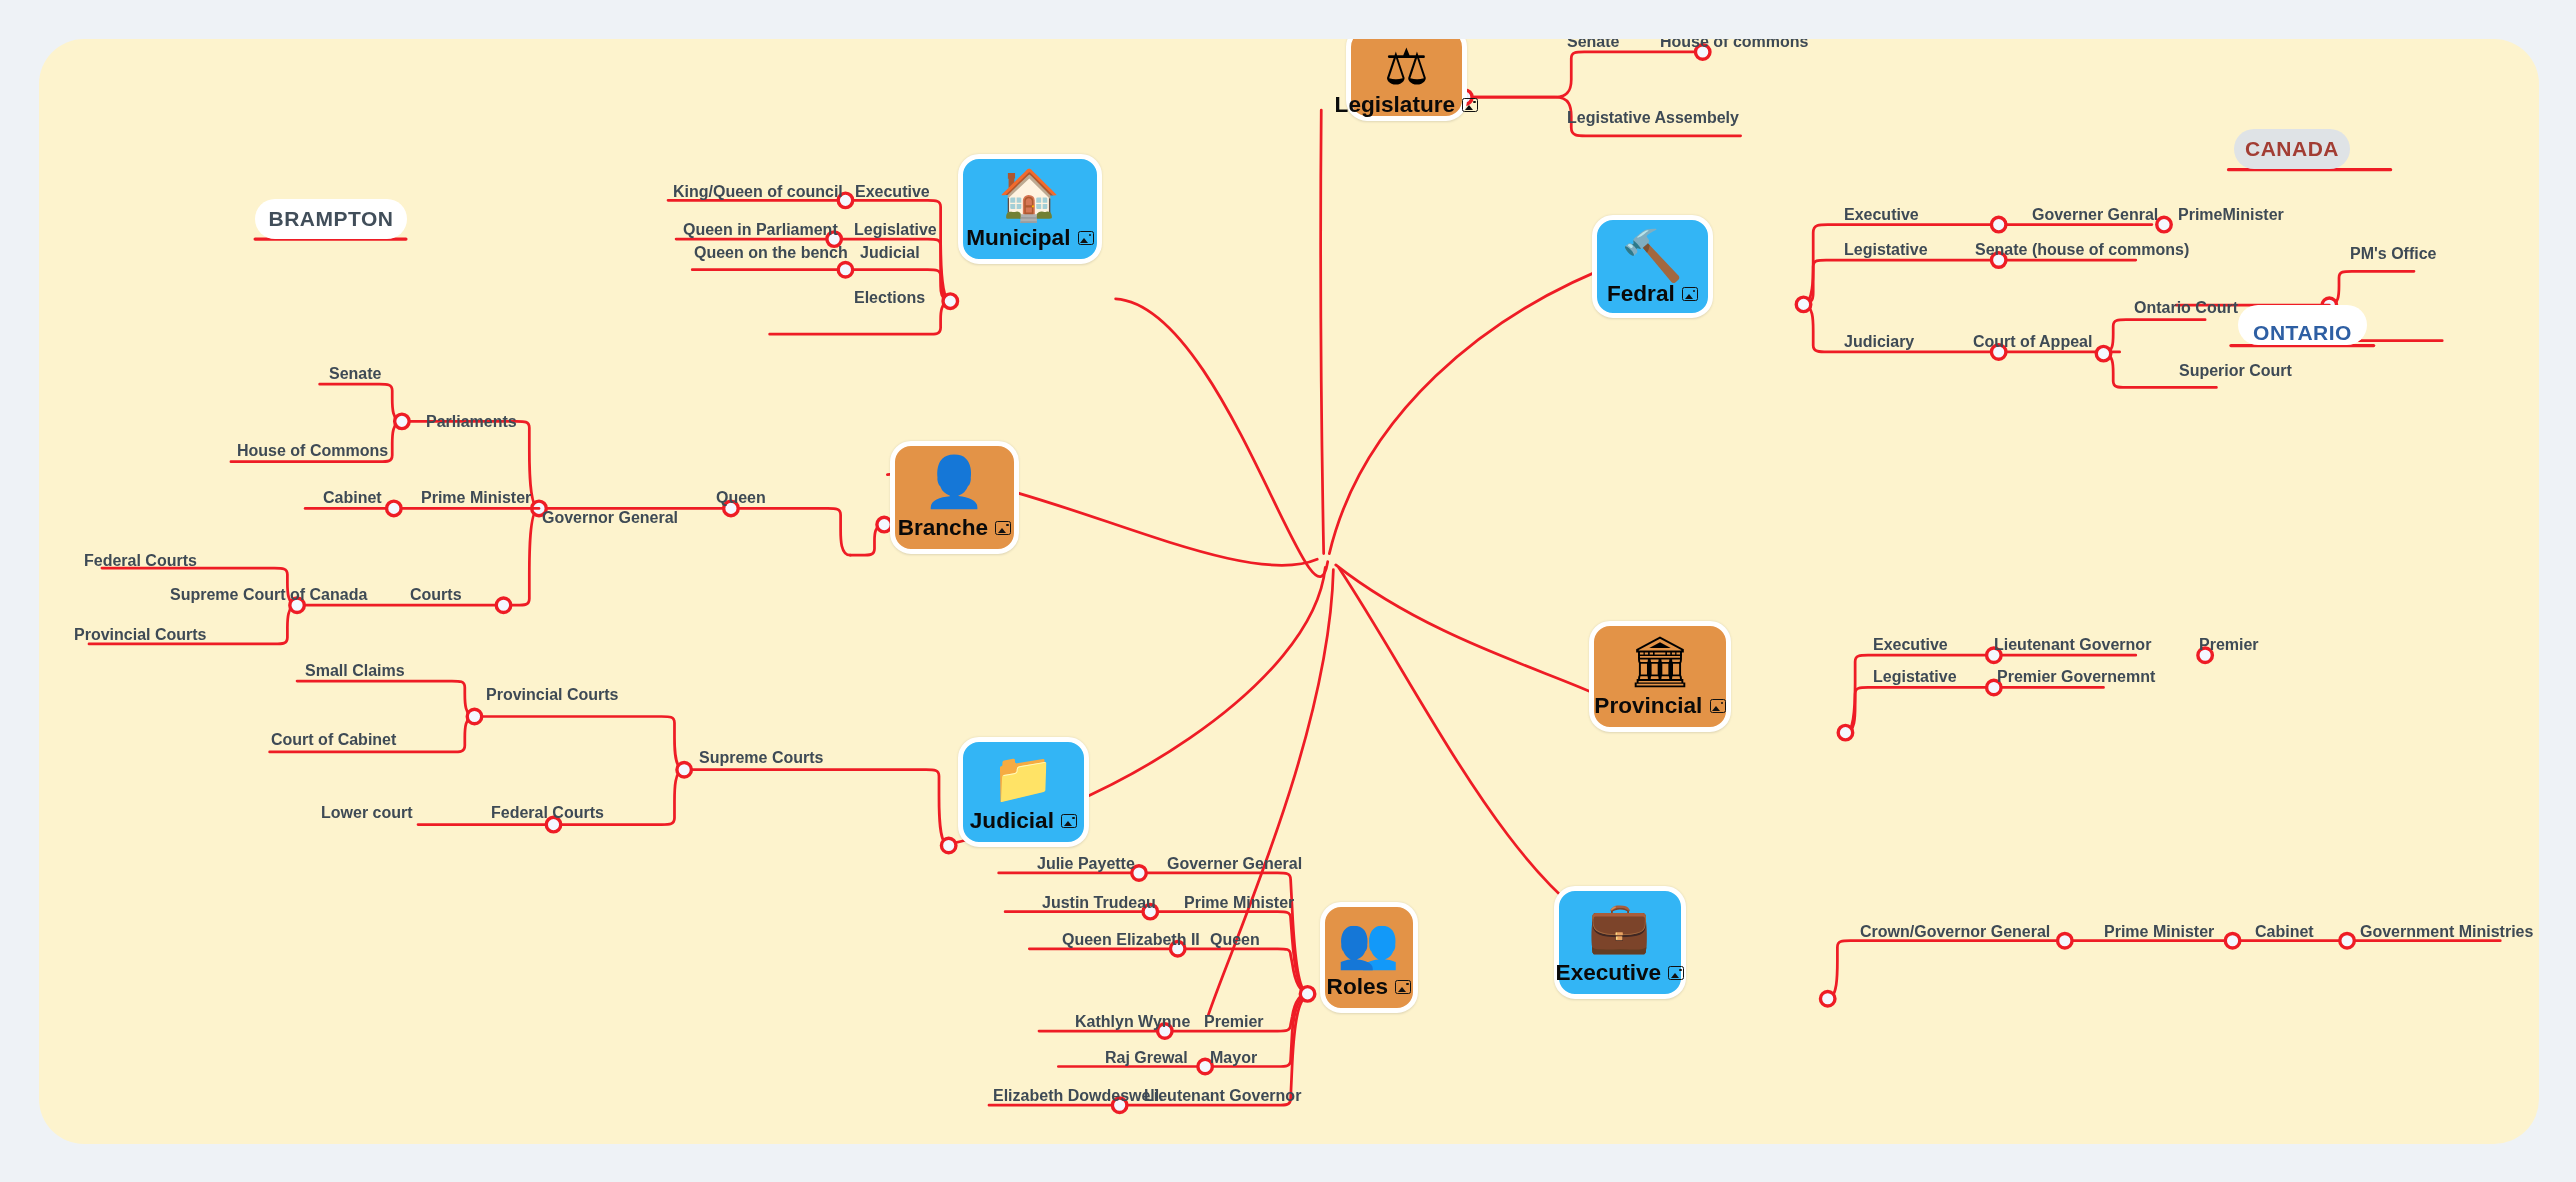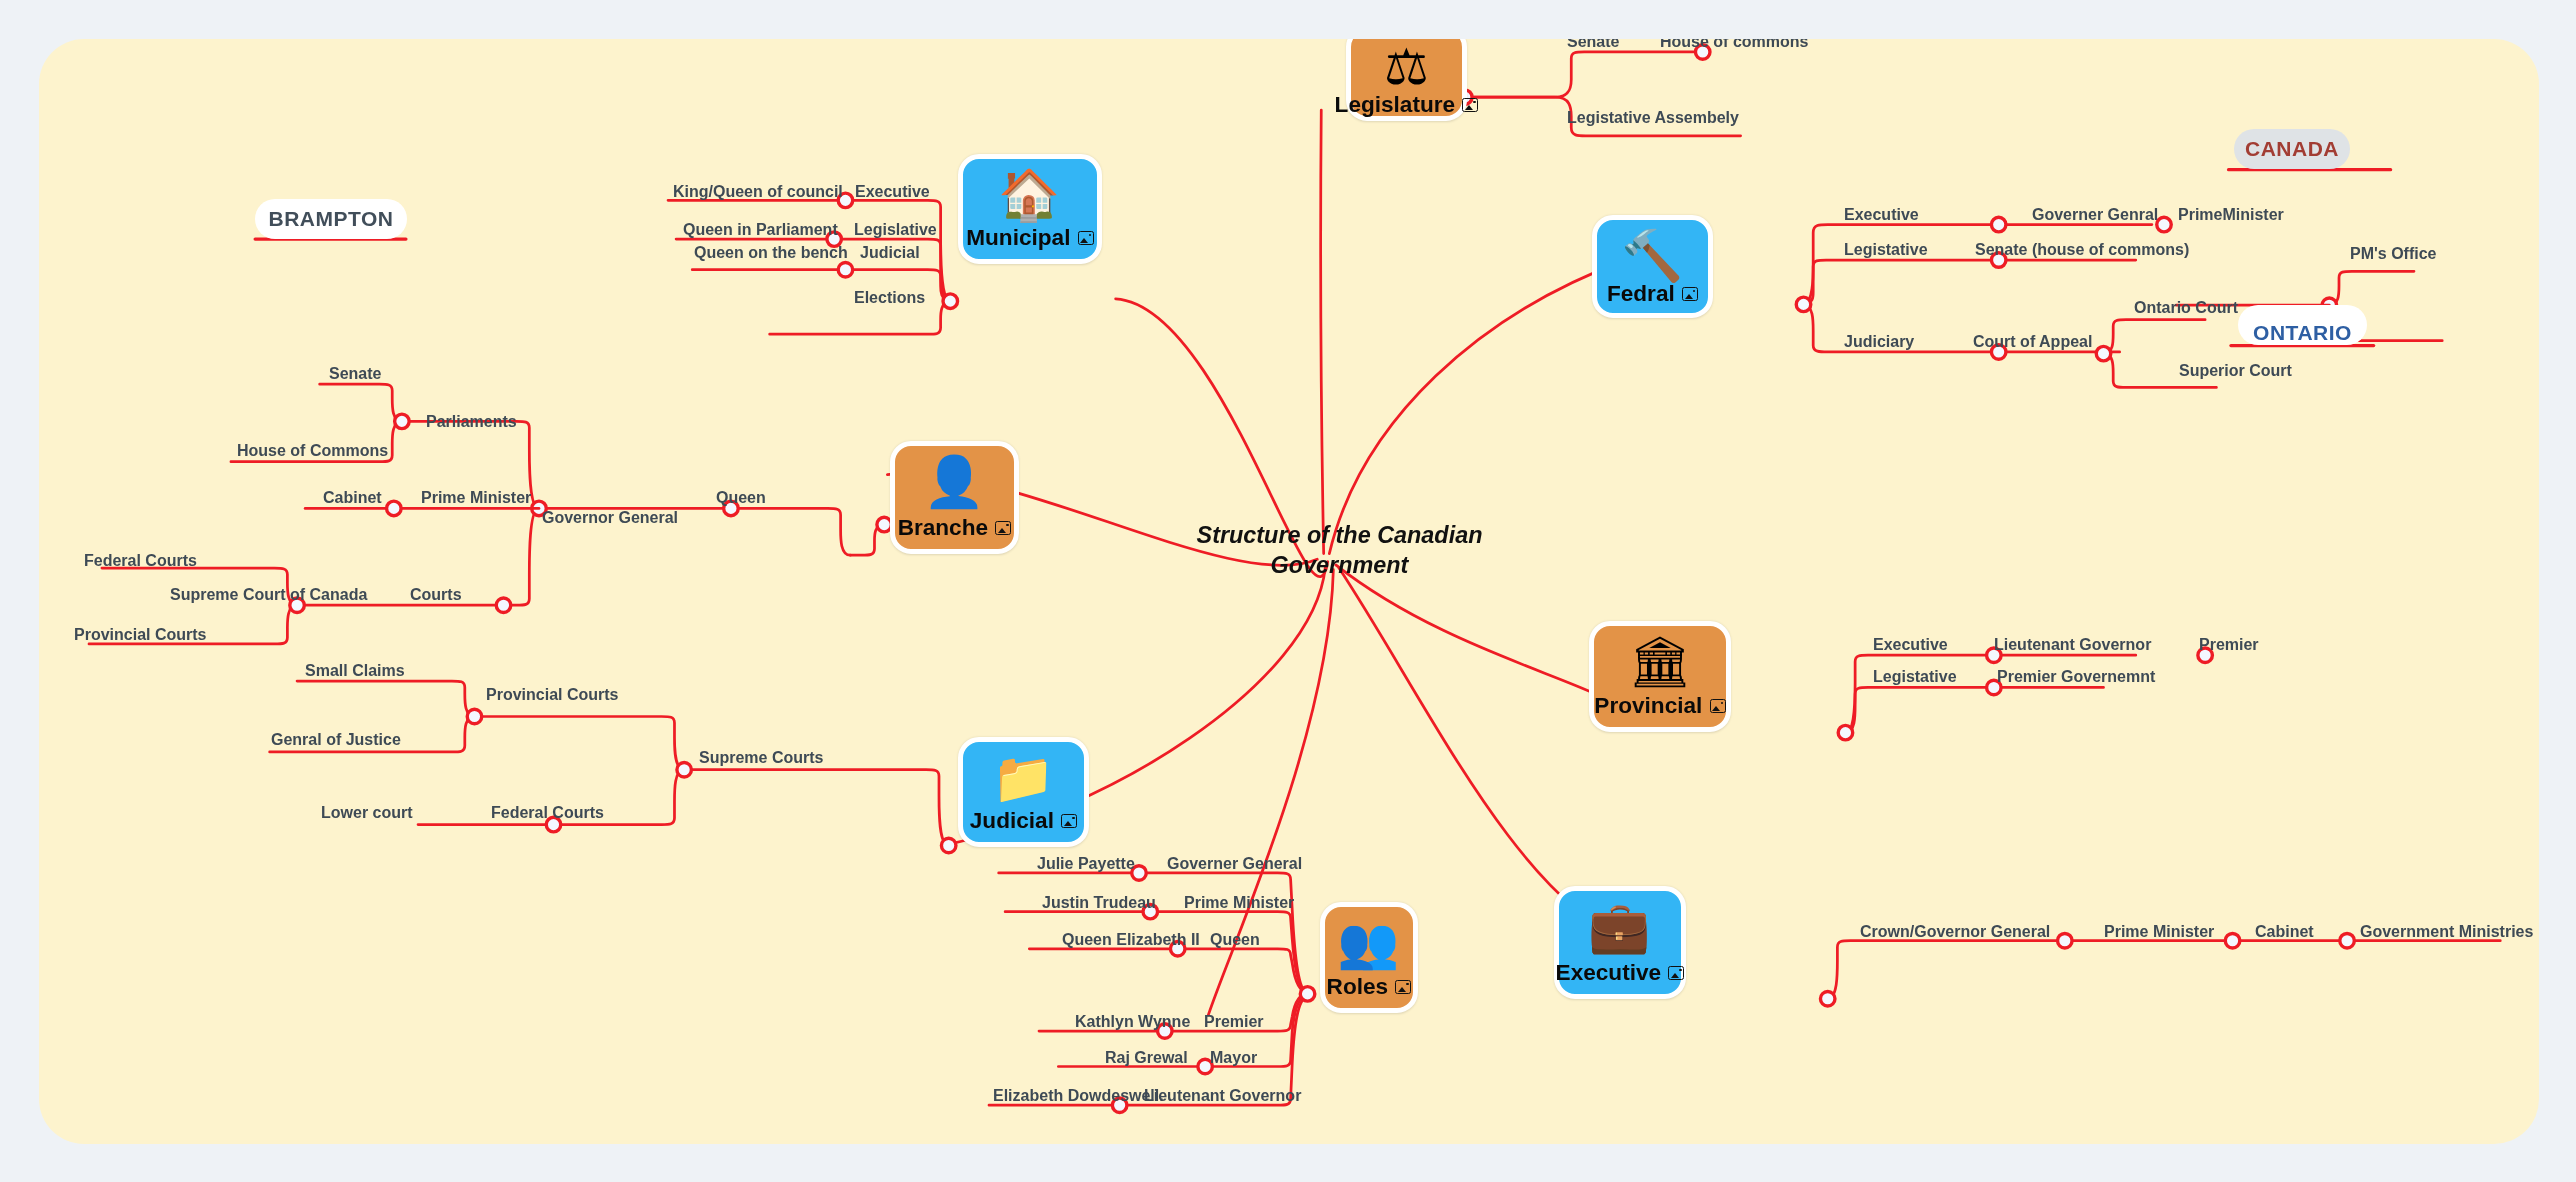--- a/index.html
+++ b/index.html
@@ -189,22 +189,20 @@
       <circle cx="1000" cy="200" r="9" fill="#f4f8ff" stroke="#ee1c25" stroke-width="4.2"></circle>
       <circle cx="986" cy="248" r="9" fill="#f4f8ff" stroke="#ee1c25" stroke-width="4.2"></circle>
       <circle cx="1000" cy="286" r="9" fill="#f4f8ff" stroke="#ee1c25" stroke-width="4.2"></circle>
 
       <line x1="268" y1="248" x2="455" y2="248" stroke-width="4"></line>
       <line x1="2715" y1="162" x2="2916" y2="162" stroke-width="4"></line>
       <line x1="2718" y1="380" x2="2895" y2="380" stroke-width="4"></line>
     </g>
   </svg>
 
-  <div class="root" style="left:1139px;top:482px;width:323px;">Structure of the Canadian
-Government</div>
 
   <div class="node" style="left:1307px;top:-13px;width:121px;height:95px;">
     <span class="glyph">⚖</span>
     <span class="nlabel">
       <span>Legislature</span>
       <span class="imgbadge"></span>
     </span>
   </div>
 
   <div class="node blue" style="left:1553px;top:176px;width:121px;height:103px;">
@@ -307,21 +305,21 @@
   <div class="lbl" style="left:1171px;top:892px;">Queen</div>
   <div class="lbl" style="left:1036px;top:974px;">Kathlyn Wynne</div>
   <div class="lbl" style="left:1165px;top:974px;">Premier</div>
   <div class="lbl" style="left:1066px;top:1010px;">Raj Grewal</div>
   <div class="lbl" style="left:1171px;top:1010px;">Mayor</div>
   <div class="lbl" style="left:954px;top:1048px;">Elizabeth Dowdeswell.</div>
   <div class="lbl" style="left:1105px;top:1048px;">Lieutenant Governor</div>
 
   <div class="lbl" style="left:266px;top:623px;">Small Claims</div>
   <div class="lbl" style="left:447px;top:647px;">Provincial Courts</div>
-  <div class="lbl" style="left:232px;top:692px;">Genral of Justice</div>
+  <div class="lbl" style="left:232px;top:692px;">Court of Cabinet</div>
   <div class="lbl" style="left:660px;top:710px;">Supreme Courts</div>
   <div class="lbl" style="left:282px;top:765px;">Lower court</div>
   <div class="lbl" style="left:452px;top:765px;">Federal Courts</div>
 
   <div class="lbl" style="left:290px;top:326px;">Senate</div>
   <div class="lbl" style="left:387px;top:374px;">Parliaments</div>
   <div class="lbl" style="left:198px;top:403px;">House of Commons</div>
   <div class="lbl" style="left:284px;top:450px;">Cabinet</div>
   <div class="lbl" style="left:382px;top:450px;">Prime Minister</div>
   <div class="lbl" style="left:503px;top:470px;">Governor General</div>

